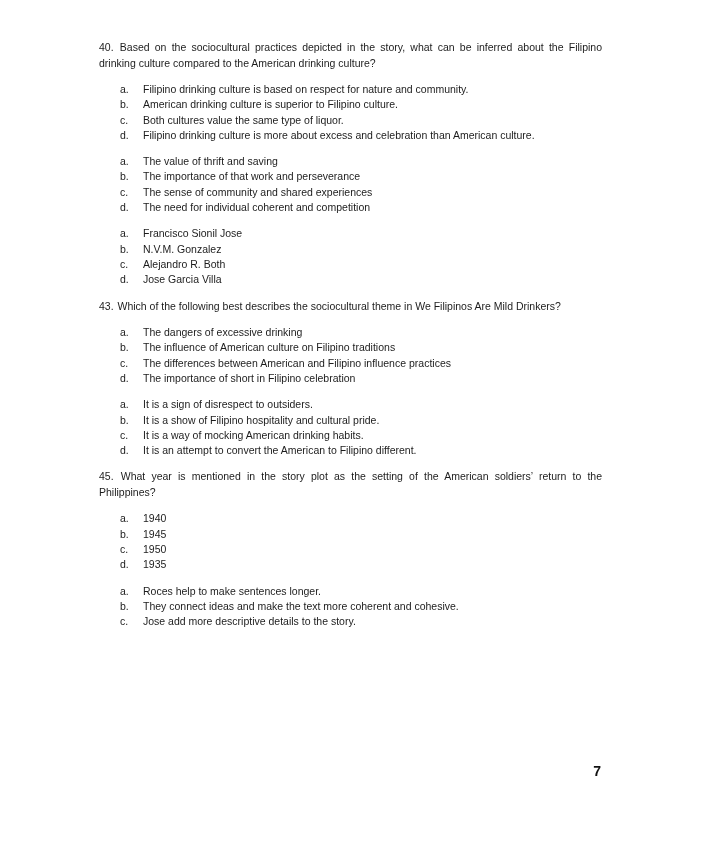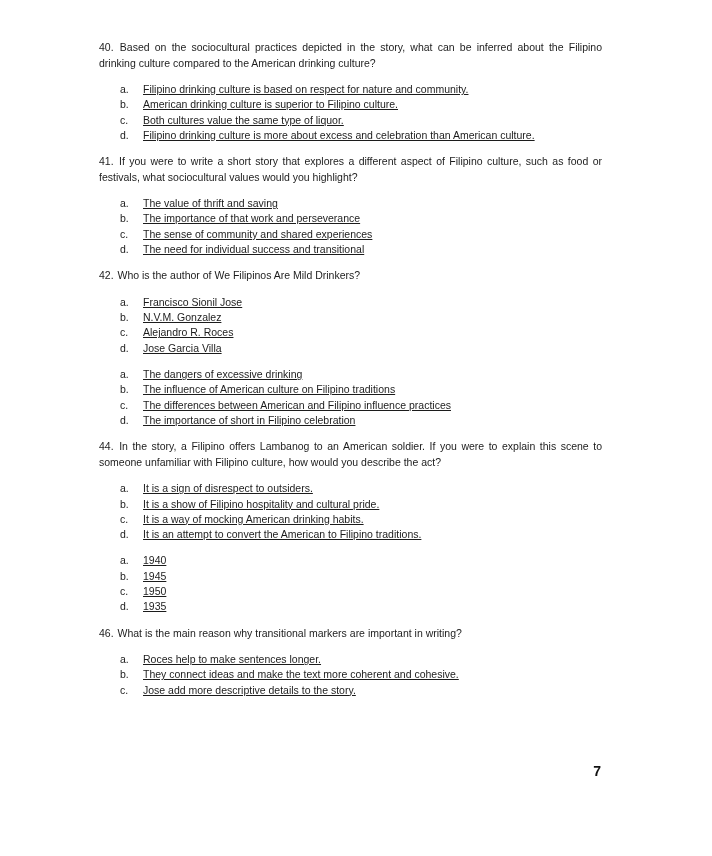--- a/index.html
+++ b/index.html
@@ -36,21 +36,20 @@
     display: flex;
     padding-left: 21px;
     line-height: 15.3px;
   }
   .opt-letter {
     flex: none;
     width: 23px;
   }
   .opt-text {
     flex: 1;
-    text-decoration: underline;
   }
   .page-number {
     position: absolute;
     top: 764px;
     right: 93px;
     font-weight: bold;
     font-size: 14px;
     color: #111111;
   }
 </style>
@@ -75,64 +74,63 @@
         <span class="opt-text">Both cultures value the same type of liquor.</span>
       </div>
       <div class="opt">
         <span class="opt-letter">d.</span>
         <span class="opt-text">Filipino drinking culture is more about excess and celebration than American culture.</span>
       </div>
     </div>
   </div>
 
   <div class="qblock">
-    <p class="q"><span class="qnum">41.</span> <span>If you were to write a short story that explores a different aspect of Filipino culture, such as food or festivals, what sociocultural values would you highlight?</span></p>
     <div class="options">
       <div class="opt">
         <span class="opt-letter">a.</span>
         <span class="opt-text">The value of thrift and saving</span>
       </div>
       <div class="opt">
         <span class="opt-letter">b.</span>
         <span class="opt-text">The importance of that work and perseverance</span>
       </div>
       <div class="opt">
         <span class="opt-letter">c.</span>
         <span class="opt-text">The sense of community and shared experiences</span>
       </div>
       <div class="opt">
         <span class="opt-letter">d.</span>
-        <span class="opt-text">The need for individual success and transitional</span>
-      </div>
-    </div>
-  </div>
-
-  <div class="qblock">
-    <p class="q"><span class="qnum">42.</span> <span>Who is the author of We Filipinos Are Mild Drinkers?</span></p>
+        <span class="opt-text">The need for individual coherent and competition</span>
+      </div>
+    </div>
+  </div>
+
+  <div class="qblock">
     <div class="options">
       <div class="opt">
         <span class="opt-letter">a.</span>
         <span class="opt-text">Francisco Sionil Jose</span>
       </div>
       <div class="opt">
         <span class="opt-letter">b.</span>
         <span class="opt-text">N.V.M. Gonzalez</span>
       </div>
       <div class="opt">
         <span class="opt-letter">c.</span>
-        <span class="opt-text">Alejandro R. Roces</span>
+        <span class="opt-text">Alejandro R. Both</span>
       </div>
       <div class="opt">
         <span class="opt-letter">d.</span>
         <span class="opt-text">Jose Garcia Villa</span>
       </div>
     </div>
   </div>
 
   <div class="qblock">
+    <p class="q"><span class="qnum">43.</span> <span>Which of the following best describes the sociocultural theme in We Filipinos Are Mild Drinkers?</span></p>
     <div class="options">
       <div class="opt">
         <span class="opt-letter">a.</span>
         <span class="opt-text">The dangers of excessive drinking</span>
       </div>
       <div class="opt">
         <span class="opt-letter">b.</span>
         <span class="opt-text">The influence of American culture on Filipino traditions</span>
       </div>
       <div class="opt">
@@ -140,42 +138,42 @@
         <span class="opt-text">The differences between American and Filipino influence practices</span>
       </div>
       <div class="opt">
         <span class="opt-letter">d.</span>
         <span class="opt-text">The importance of short in Filipino celebration</span>
       </div>
     </div>
   </div>
 
   <div class="qblock">
-    <p class="q"><span class="qnum">44.</span> <span>In the story, a Filipino offers Lambanog to an American soldier. If you were to explain this scene to someone unfamiliar with Filipino culture, how would you describe the act?</span></p>
     <div class="options">
       <div class="opt">
         <span class="opt-letter">a.</span>
         <span class="opt-text">It is a sign of disrespect to outsiders.</span>
       </div>
       <div class="opt">
         <span class="opt-letter">b.</span>
         <span class="opt-text">It is a show of Filipino hospitality and cultural pride.</span>
       </div>
       <div class="opt">
         <span class="opt-letter">c.</span>
         <span class="opt-text">It is a way of mocking American drinking habits.</span>
       </div>
       <div class="opt">
         <span class="opt-letter">d.</span>
-        <span class="opt-text">It is an attempt to convert the American to Filipino traditions.</span>
-      </div>
-    </div>
-  </div>
-
-  <div class="qblock">
+        <span class="opt-text">It is an attempt to convert the American to Filipino different.</span>
+      </div>
+    </div>
+  </div>
+
+  <div class="qblock">
+    <p class="q"><span class="qnum">45.</span> <span>What year is mentioned in the story plot as the setting of the American soldiers’ return to the Philippines?</span></p>
     <div class="options">
       <div class="opt">
         <span class="opt-letter">a.</span>
         <span class="opt-text">1940</span>
       </div>
       <div class="opt">
         <span class="opt-letter">b.</span>
         <span class="opt-text">1945</span>
       </div>
       <div class="opt">
@@ -183,21 +181,20 @@
         <span class="opt-text">1950</span>
       </div>
       <div class="opt">
         <span class="opt-letter">d.</span>
         <span class="opt-text">1935</span>
       </div>
     </div>
   </div>
 
   <div class="qblock">
-    <p class="q"><span class="qnum">46.</span> <span>What is the main reason why transitional markers are important in writing?</span></p>
     <div class="options">
       <div class="opt">
         <span class="opt-letter">a.</span>
         <span class="opt-text">Roces help to make sentences longer.</span>
       </div>
       <div class="opt">
         <span class="opt-letter">b.</span>
         <span class="opt-text">They connect ideas and make the text more coherent and cohesive.</span>
       </div>
       <div class="opt">

